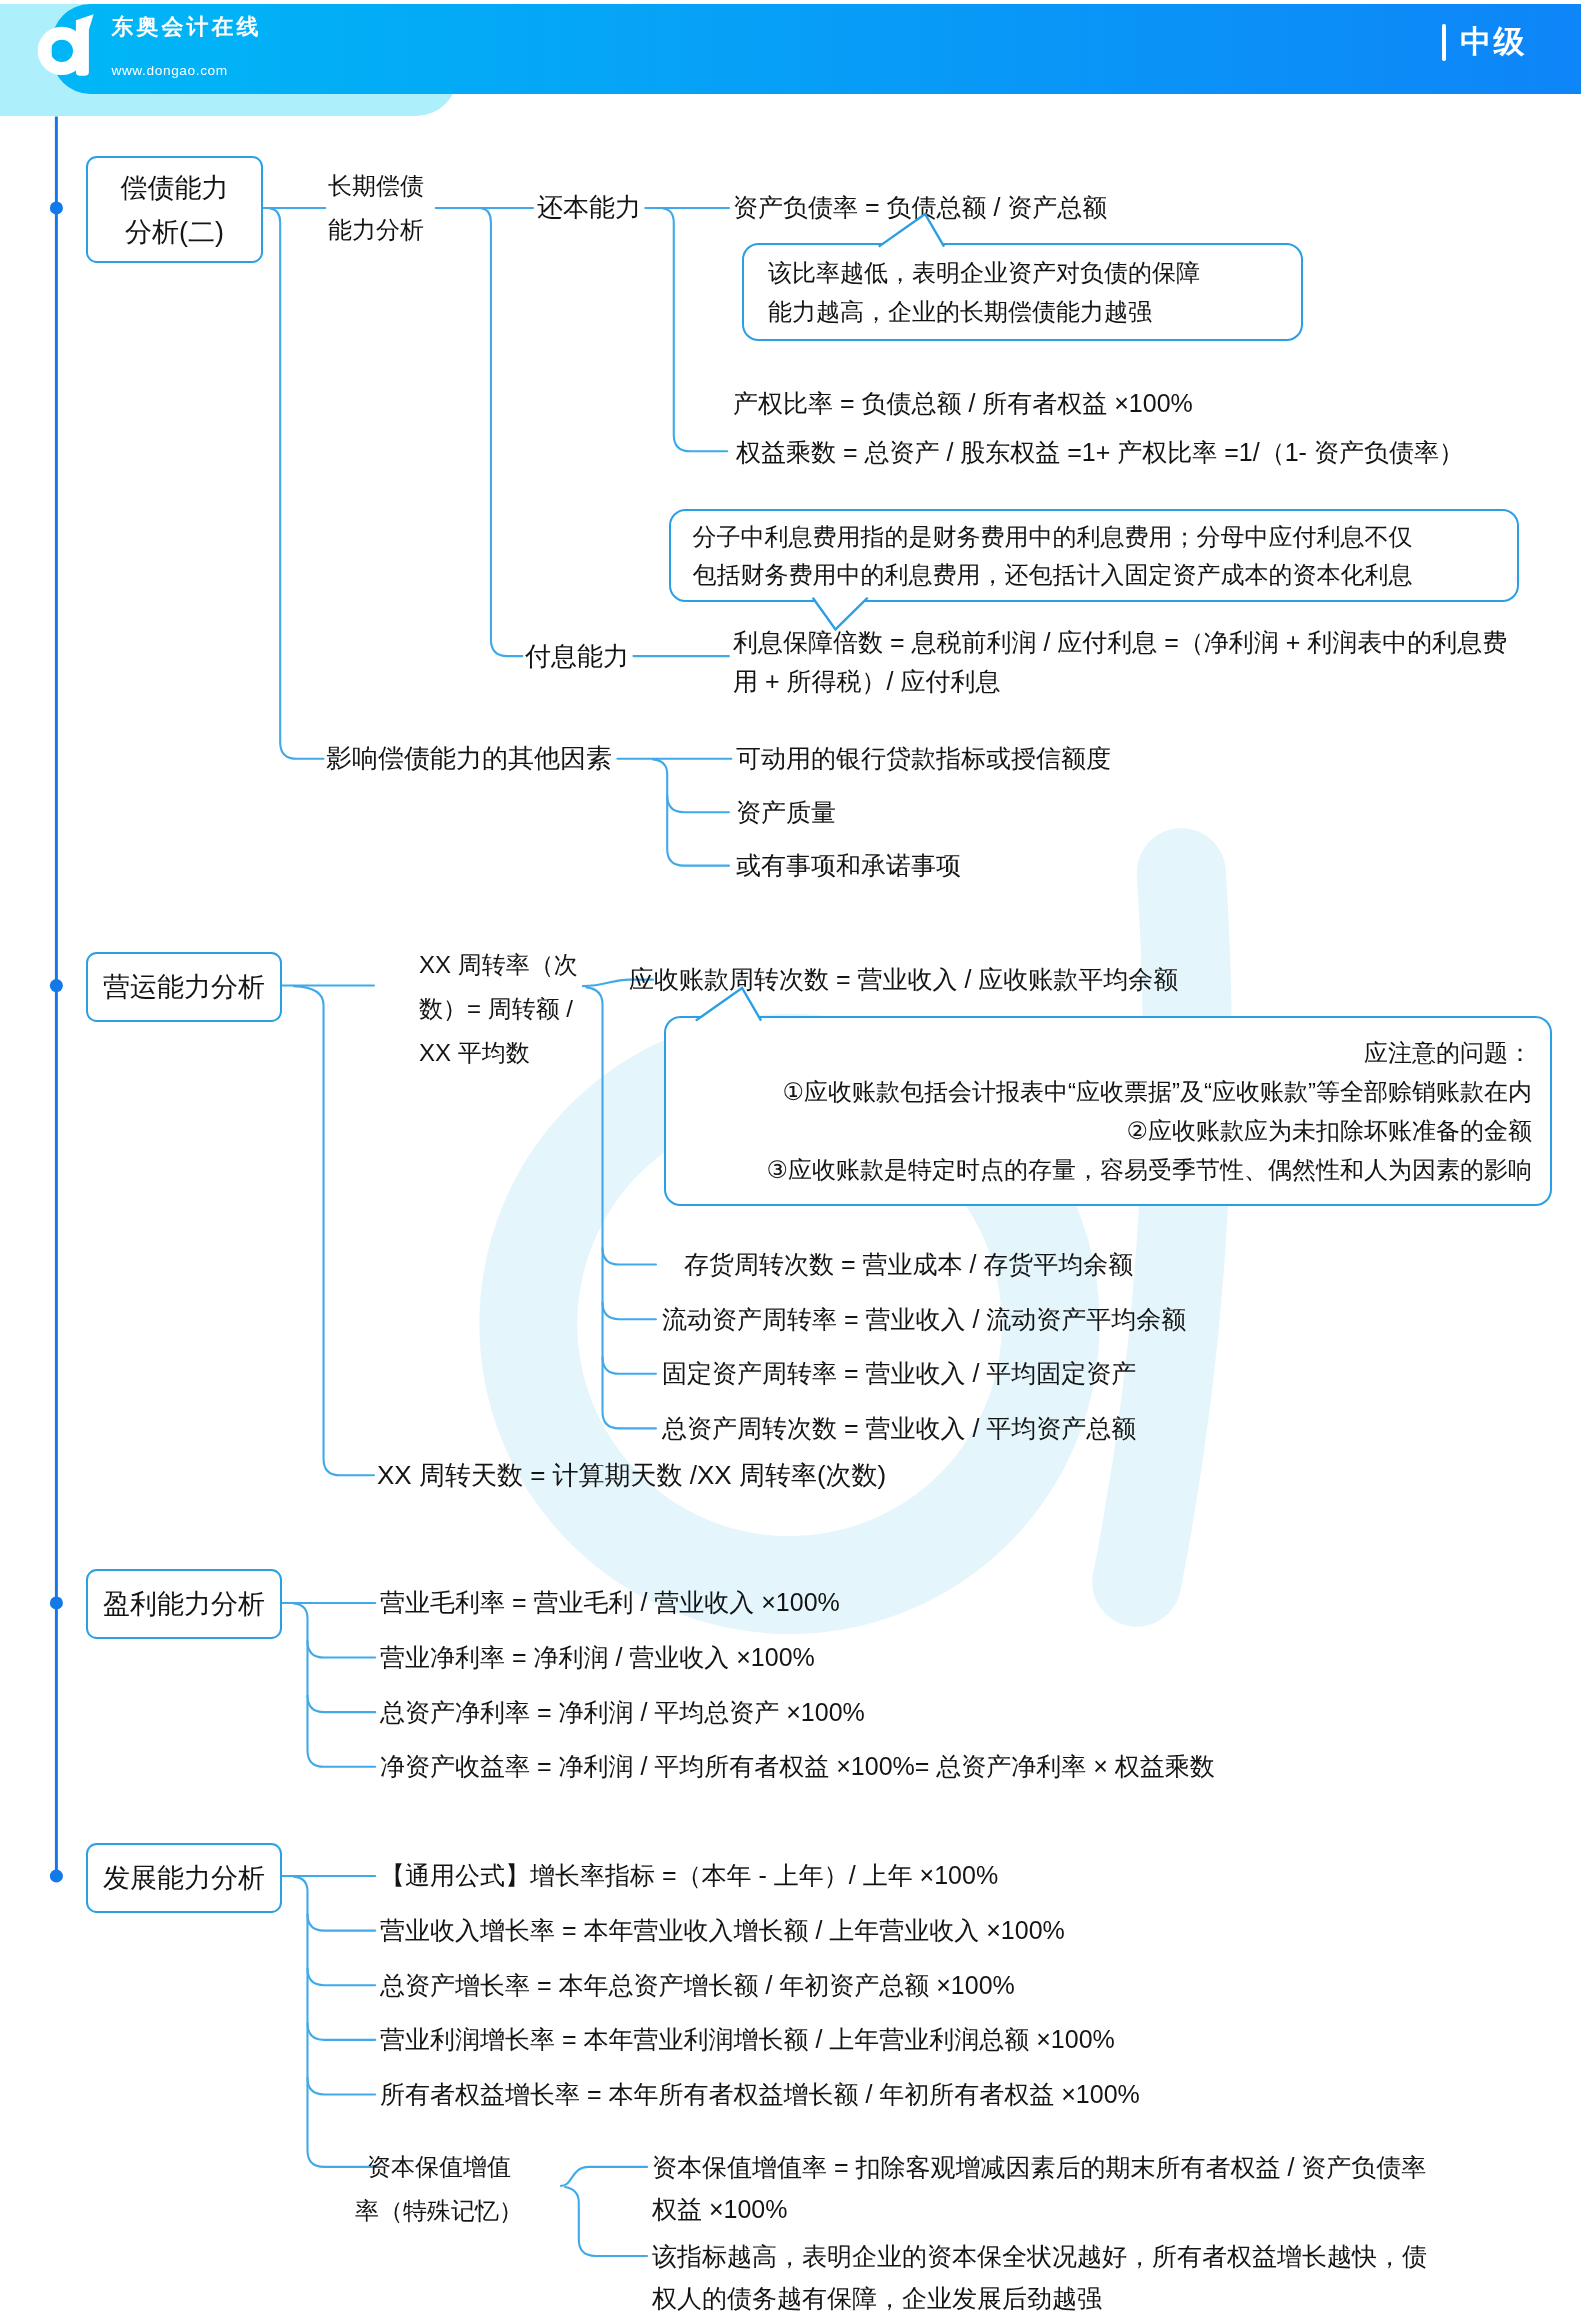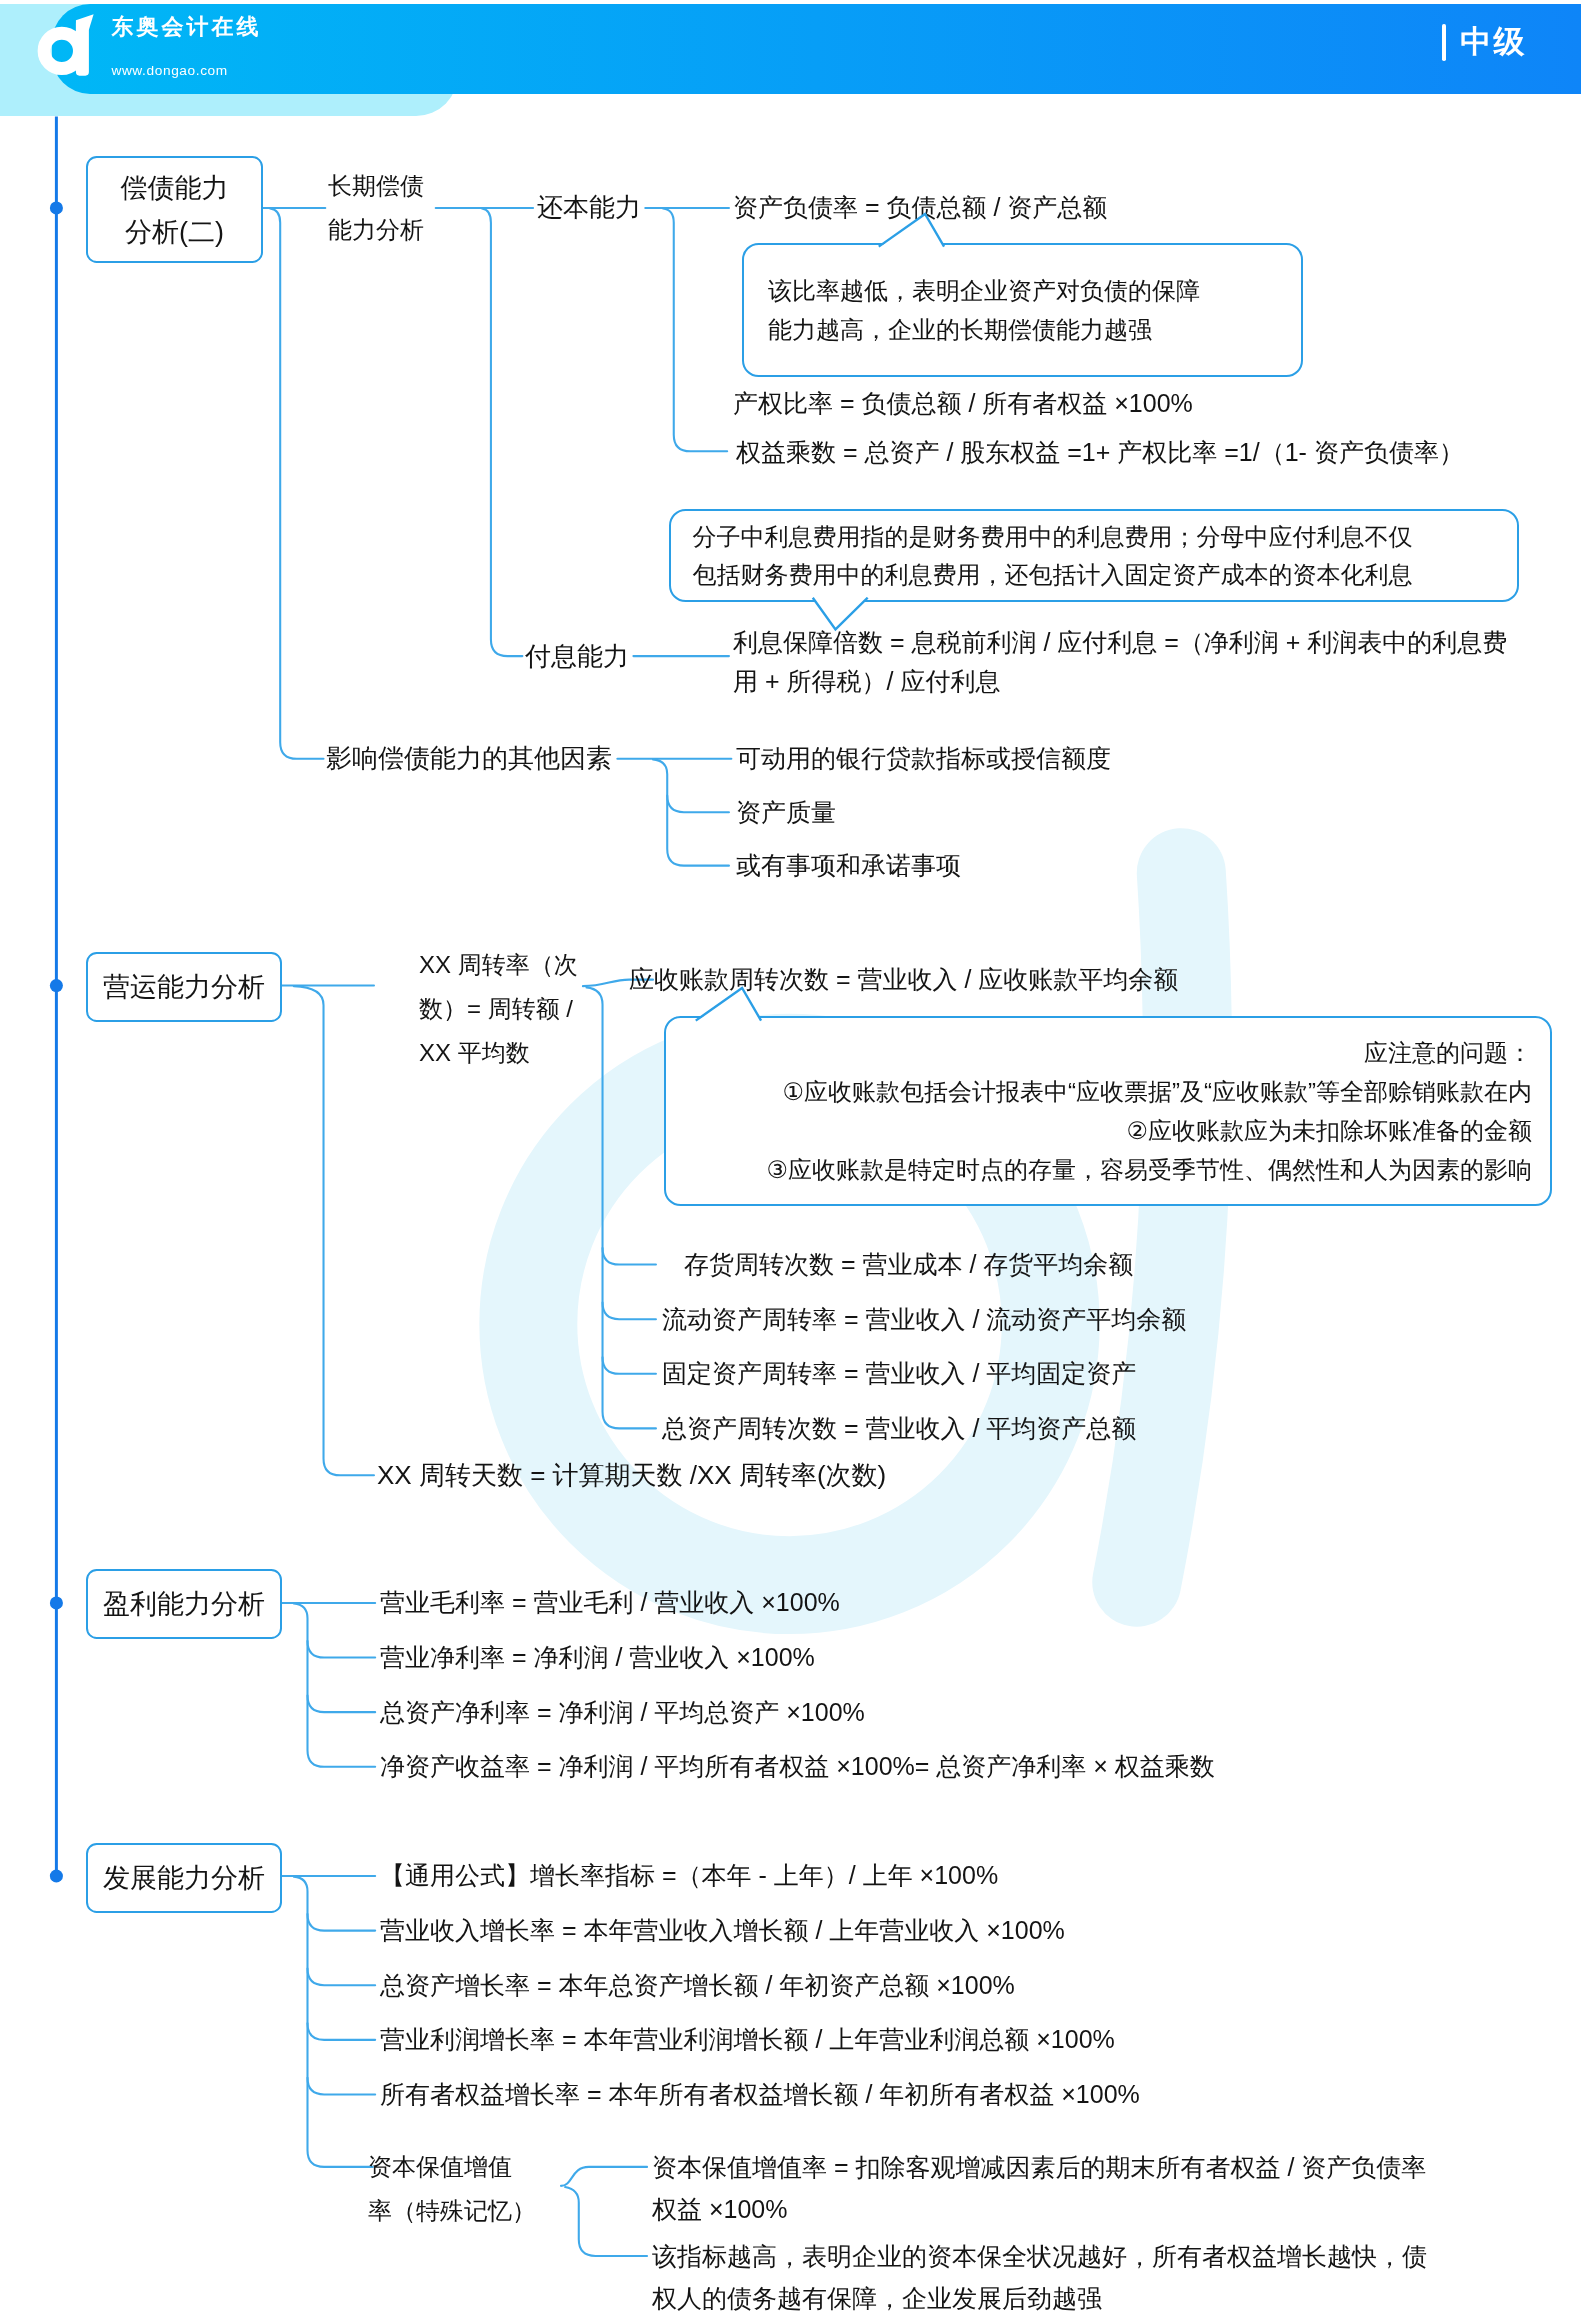--- a/index.html
+++ b/index.html
@@ -125,21 +125,21 @@
   </div>
   <div class="lbl fg" style="left:537px;top:192px;">还本能力</div>
   <div class="lbl fg" style="left:525px;top:641px;">付息能力</div>
   <div class="lbl fg" style="left:326px;top:743px;">影响偿债能力的其他因素</div>
   <div class="lbl-multi fg" style="left:377px;top:943px;margin-left:42px;">
     <div>XX 周转率（次</div>
     <div>数）= 周转额 /</div>
     <div>XX 平均数</div>
   </div>
   <div class="lbl fg" style="left:377px;top:1460px;">XX 周转天数 = 计算期天数 /XX 周转率(次数)</div>
-  <div class="lbl-multi fg" style="left:368px;top:2145px;">
+  <div class="lbl-multi fg" style="left:355px;top:2145px;text-align:center;">
     <div>资本保值增值</div>
     <div>率（特殊记忆）</div>
   </div>
 
   <div class="t fg" style="left:733px;top:192px;">资产负债率 = 负债总额 / 资产总额</div>
   <div class="t fg" style="left:733px;top:388px;">产权比率 = 负债总额 / 所有者权益 ×100%</div>
   <div class="t fg" style="left:736px;top:437px;">权益乘数 = 总资产 / 股东权益 =1+ 产权比率 =1/（1- 资产负债率）</div>
   <div class="t2 fg" style="left:733px;top:623px;">
     <div>利息保障倍数 = 息税前利润 / 应付利息 =（净利润 + 利润表中的利息费</div>
     <div>用 + 所得税）/ 应付利息</div>
@@ -166,21 +166,21 @@
   <div class="t fg" style="left:380px;top:2079px;">所有者权益增长率 = 本年所有者权益增长额 / 年初所有者权益 ×100%</div>
   <div class="t2 fg" style="left:652px;top:2146px;line-height:42px;">
     <div>资本保值增值率 = 扣除客观增减因素后的期末所有者权益 / 资产负债率</div>
     <div>权益 ×100%</div>
   </div>
   <div class="t2 fg" style="left:652px;top:2235px;line-height:42px;">
     <div>该指标越高，表明企业的资本保全状况越好，所有者权益增长越快，债</div>
     <div>权人的债务越有保障，企业发展后劲越强</div>
   </div>
 
-  <div class="callout" style="left:742px;top:243px;width:509px;height:94px;padding:18px 24px;font-size:24px;line-height:39px;">
+  <div class="callout" style="left:742px;top:243px;width:509px;height:94px;padding:0 24px;font-size:24px;line-height:39px;">
     <svg class="ptr" style="top:-34px;left:131px;" width="74" height="38" viewBox="0 0 124 64">
       <polygon points="6,62 84,6 116,62" fill="#ffffff"></polygon>
       <path d="M6,60 L84,5 L116,60" fill="none" stroke="#2b9fe6" stroke-width="4"></path>
     </svg>
     <div class="cl">该比率越低，表明企业资产对负债的保障</div>
     <div class="cl">能力越高，企业的长期偿债能力越强</div>
   </div>
 
   <div class="callout" style="left:669px;top:509px;width:803px;height:89px;padding:0 21.4px;font-size:24px;line-height:38px;">
     <svg class="ptr" style="bottom:-33px;left:137px;" width="74" height="36" viewBox="0 0 124 60">

